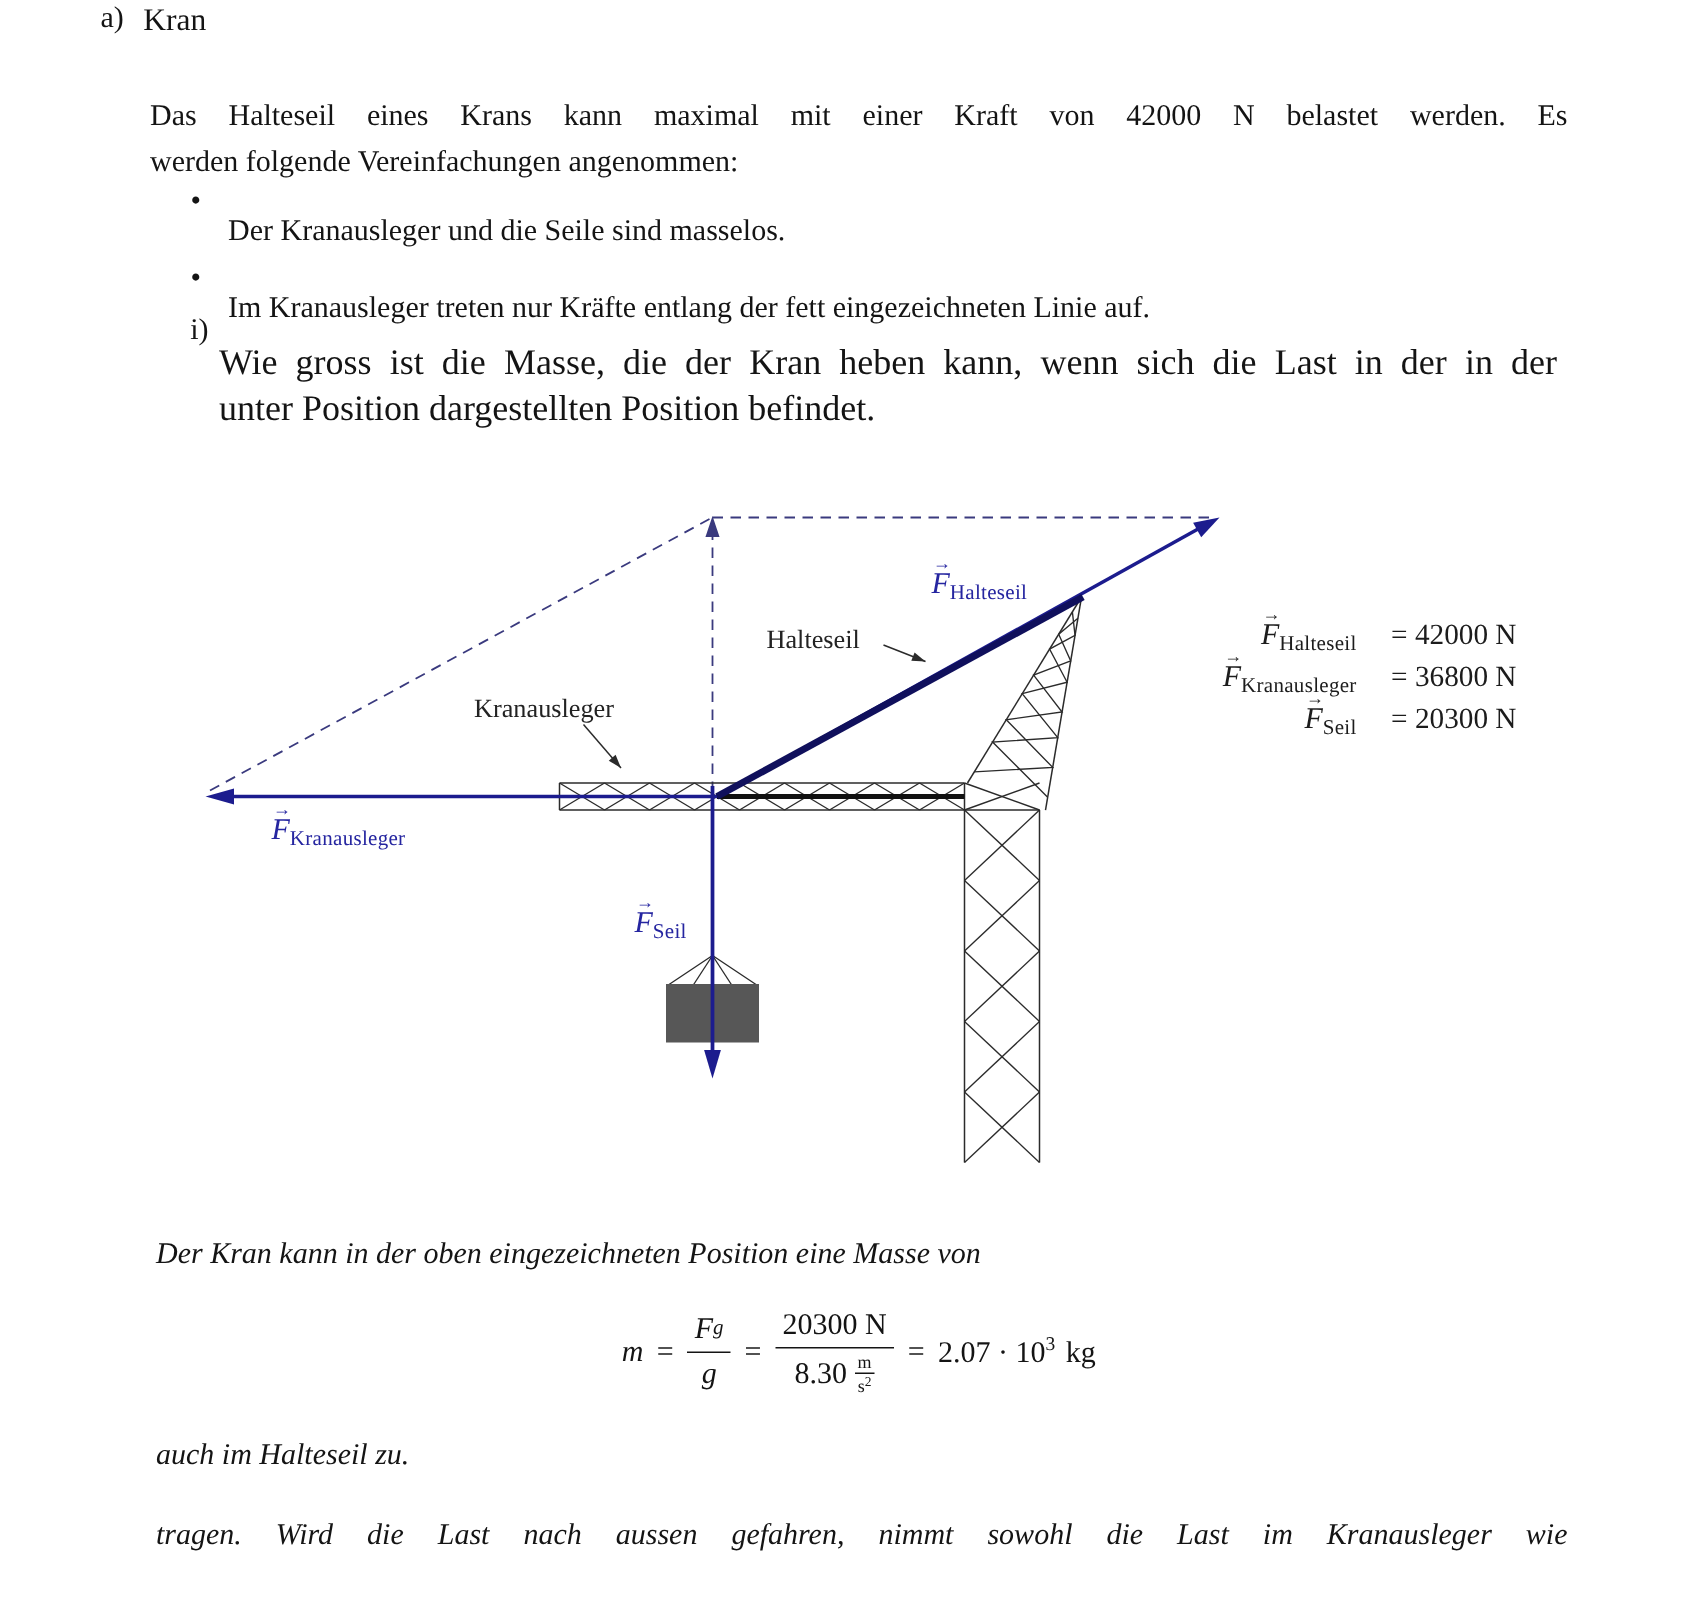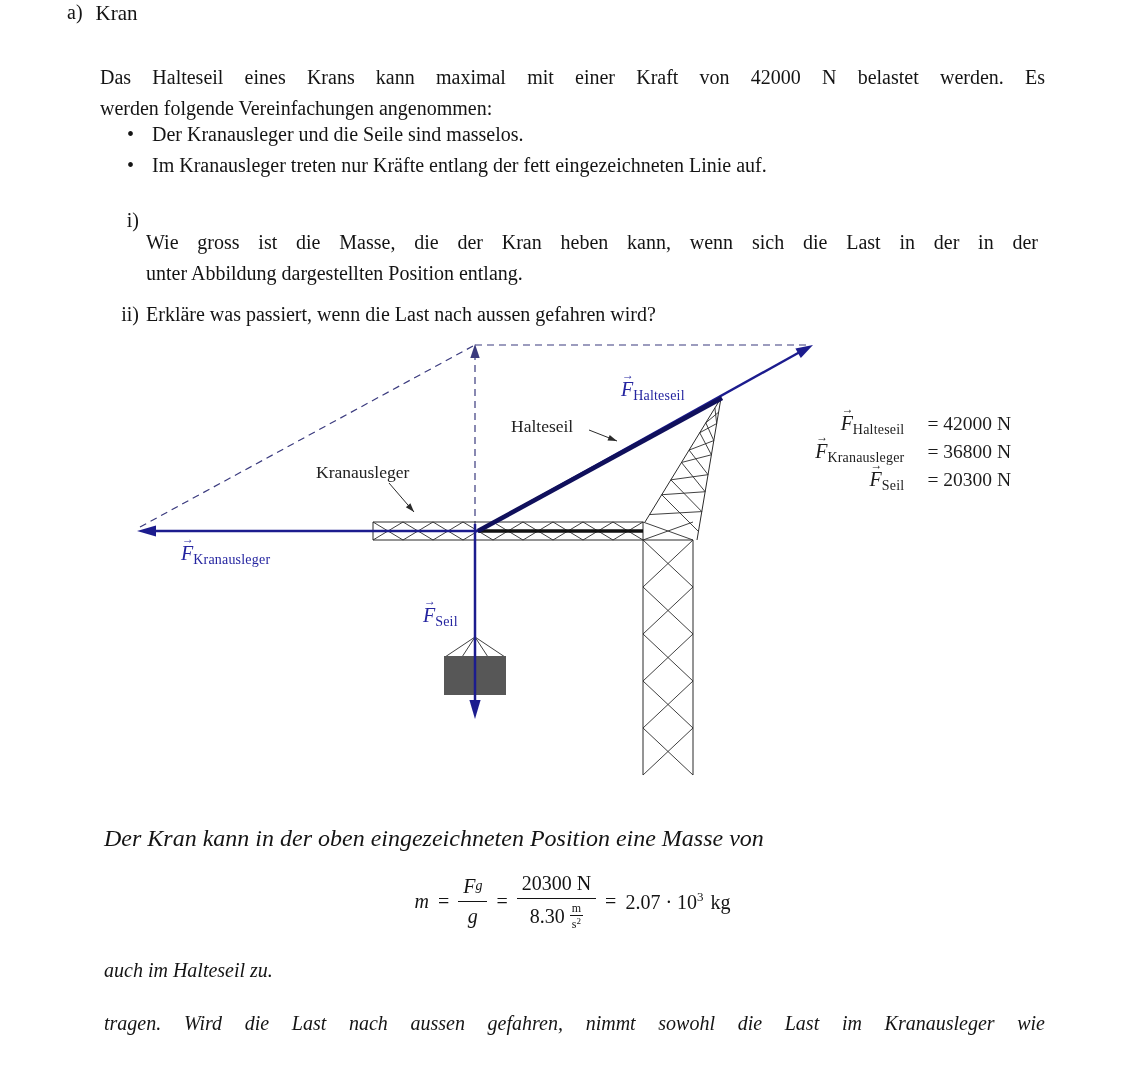--- a/index.html
+++ b/index.html
@@ -19,44 +19,44 @@
 
   
   .title-row{left:67px;top:1px;font-size:20px;display:flex;}
   .title-row .idx{margin-right:13px;}
   .title-row .ttl{font-weight:normal;font-size:21px;}
 
   
   .bullets{left:127px;top:119px;width:918px;}
   .bullet-row{display:flex;line-height:31px;font-size:20px;}
   .bullet-row .dot{width:25px;font-size:20px;}
-  .bullet-row .btext{flex:1;}
+  .bullet-row .btext{flex:1;margin-top:20px;}
 
   
   .questions{left:100px;top:205px;width:945px;}
   .q-row{display:flex;margin-bottom:10px;}
   .q-num{width:46px;text-align:right;padding-right:7px;font-size:20px;line-height:31px;box-sizing:border-box;}
-  .q-body{width:892px;font-size:20px;line-height:31px;}
+  .q-body{width:892px;font-size:24px;line-height:31px;}
 
   
   .dlabel{font-size:17.5px;color:#232323;white-space:nowrap;}
   .fvec{display:inline-block;position:relative;font-style:italic;white-space:nowrap;}
   .fvec .arr{position:absolute;top:-10px;left:1px;font-size:12px;font-style:normal;letter-spacing:-1px;}
   .fvec .fchar{font-size:20px;}
   .fvec sub{font-size:14px;font-style:normal;vertical-align:-4px;letter-spacing:0.2px;}
   .blue{color:#2525a0;}
   .fvec.blue sub{color:#2525a0;}
 
   
   .eqs{top:412px;right:114px;}
   .eq-row{display:flex;justify-content:flex-end;align-items:baseline;height:28px;font-size:19.5px;color:#1c1c1c;}
   .eq-row .eq-val{margin-left:23px;white-space:nowrap;}
 
   
-  .sol-intro{left:104px;top:825px;width:941px;font-size:24px;}
+  .sol-intro{left:104px;top:825px;width:941px;font-size:20px;}
   .sol-outro{left:104px;top:955px;width:941px;font-size:20px;line-height:31px;}
 
   
   .formula-wrap{left:100px;top:862px;width:945px;height:78px;display:flex;align-items:center;justify-content:center;}
   .formula{display:inline-flex;align-items:center;font-size:20px;gap:9px;color:#141414;}
   .frac{display:inline-flex;flex-direction:column;align-items:center;line-height:1.15;}
   .frac .num{padding:0 5px 3px 5px;border-bottom:1.2px solid #141414;text-align:center;white-space:nowrap;display:inline-flex;align-items:center;justify-content:center;}
   .frac .den{padding-top:3px;text-align:center;white-space:nowrap;display:inline-flex;align-items:center;justify-content:center;}
   .formula sub{font-size:14px;vertical-align:-4px;}
   .formula sup{font-size:13px;vertical-align:8px;}
@@ -91,27 +91,21 @@
         <span class="dot">•</span>
         <span class="btext">Im Kranausleger treten nur Kräfte entlang der fett eingezeichneten Linie auf.</span>
       </div>
     </div>
 
   <div class="abs questions" id="questions">
       <div class="q-row">
         <span class="q-num">i)</span>
         <div class="q-body">
           <div class="line jl">Wie gross ist die Masse, die der Kran heben kann, wenn sich die Last in der in der</div>
-          <div class="line">unter Abbildung dargestellten Position entlang.</div>
-        </div>
-      </div>
-      <div class="q-row">
-        <span class="q-num">ii)</span>
-        <div class="q-body">
-          <div class="line">Erkläre was passiert, wenn die Last nach aussen gefahren wird?</div>
+          <div class="line">unter Position dargestellten Position befindet.</div>
         </div>
       </div>
     </div>
 
   <svg class="abs" id="crane-svg" style="left:0;top:330px;" width="1125" height="470" viewBox="0 330 1125 470">
       <line x1="140" y1="527" x2="473" y2="346" stroke="#3a3a7e" stroke-width="1.2" fill="none" stroke-dasharray="7 5"></line>
       <line x1="475" y1="345" x2="810" y2="345" stroke="#3a3a7e" stroke-width="1.2" fill="none" stroke-dasharray="7 5"></line>
       <line x1="475" y1="528" x2="475" y2="356" stroke="#3a3a7e" stroke-width="1.2" fill="none" stroke-dasharray="7 5"></line>
       <polygon points="475,344 470.3,358 479.7,358" fill="#3a3a7e"></polygon>
       <line x1="373" y1="522" x2="643" y2="522" stroke="#2b2b2b" stroke-width="1" fill="none"></line>

